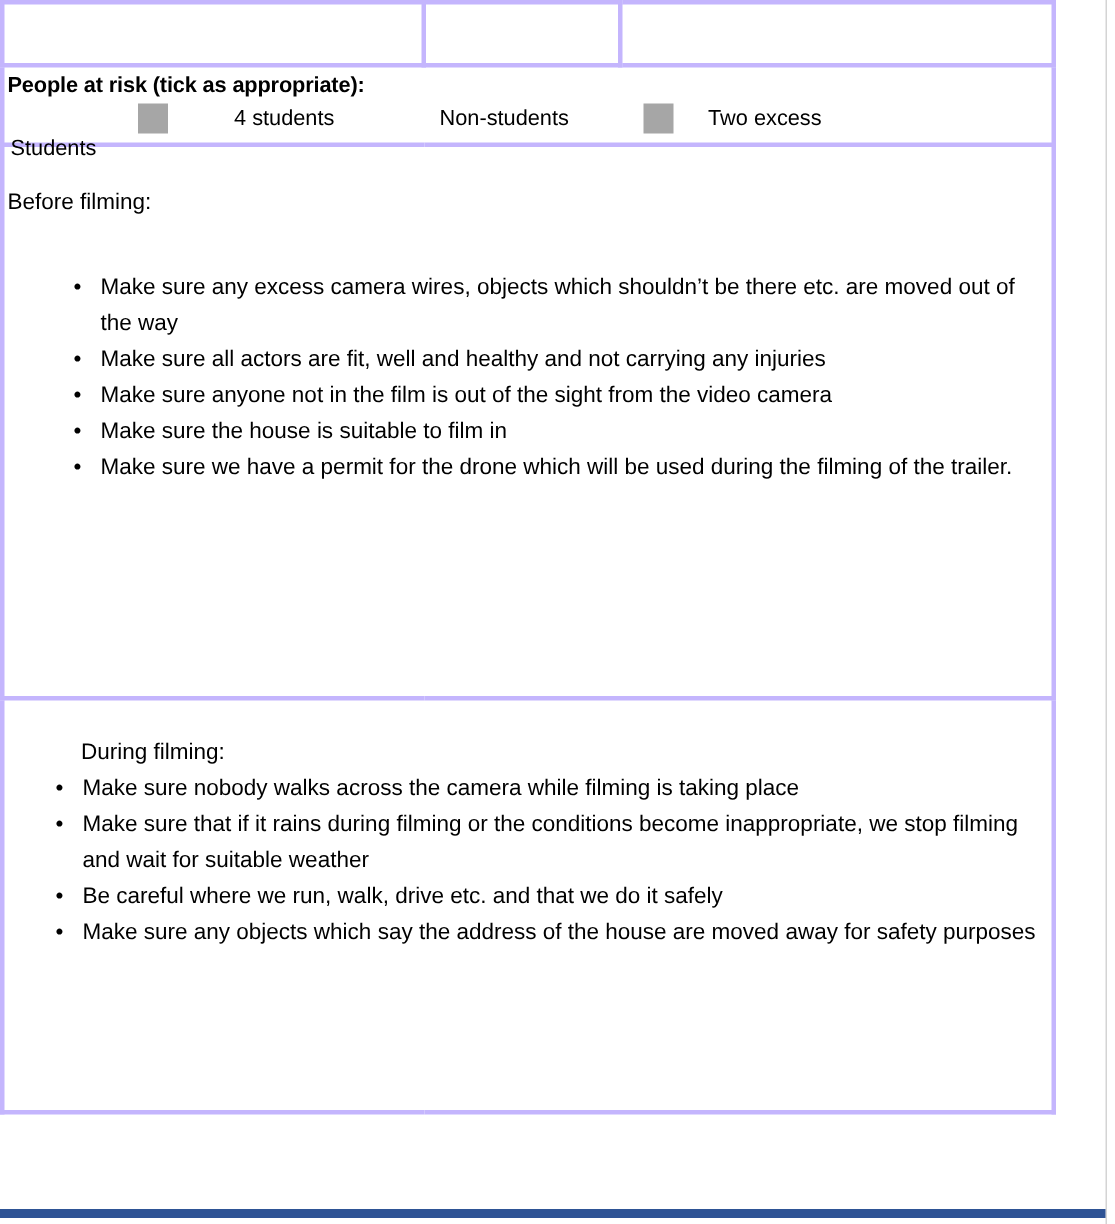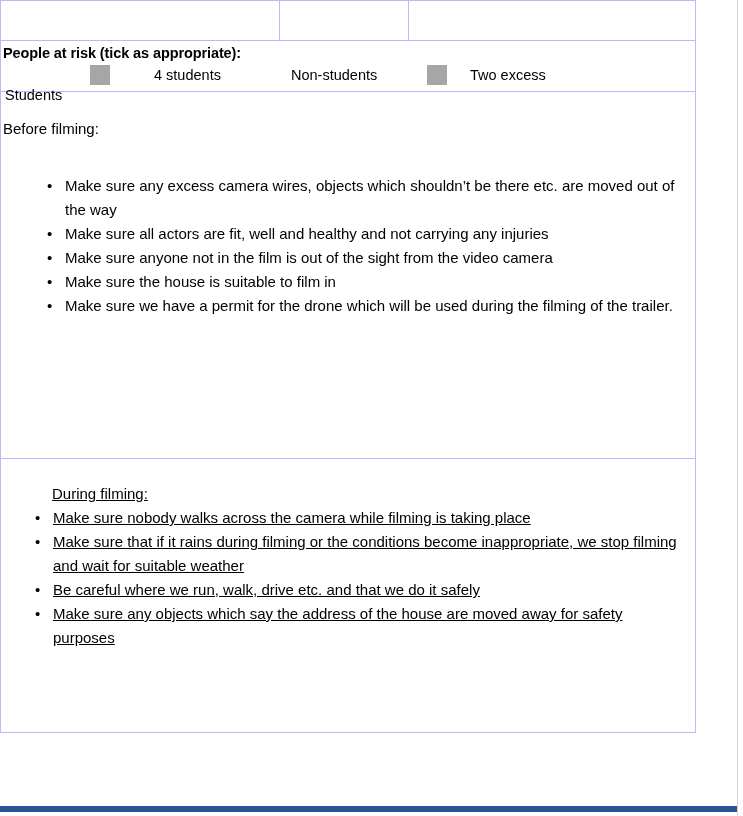--- a/index.html
+++ b/index.html
@@ -39,21 +39,21 @@
   
   #risk-table {
     position: absolute;
     left: 0px;
     top: 0px;
     width: 692px;
     border-collapse: collapse;
     table-layout: fixed;
   }
   #risk-table td {
-    border: 1px solid #c4b5fd;
+    border: 3px solid #c4b5fd;
     padding: 0;
     vertical-align: top;
     background: #ffffff;
   }
 
   
   .r-empty td { height: 39px; }
   .col-a { width: 278px; }
   .col-b { width: 128px; }
   .col-c { width: 286px; }
@@ -103,21 +103,20 @@
   }
 
   
   .content-cell-before {
     height: 366px;
     padding: 0 !important;
   }
   .content-cell-during {
     height: 273px;
     padding: 0 !important;
-    text-decoration: underline;
   }
 
   .section-intro {
     font-size: 15px;
     line-height: 20px;
     margin: 0;
   }
   .before-intro {
     padding: 27px 0 0 2px;
   }

